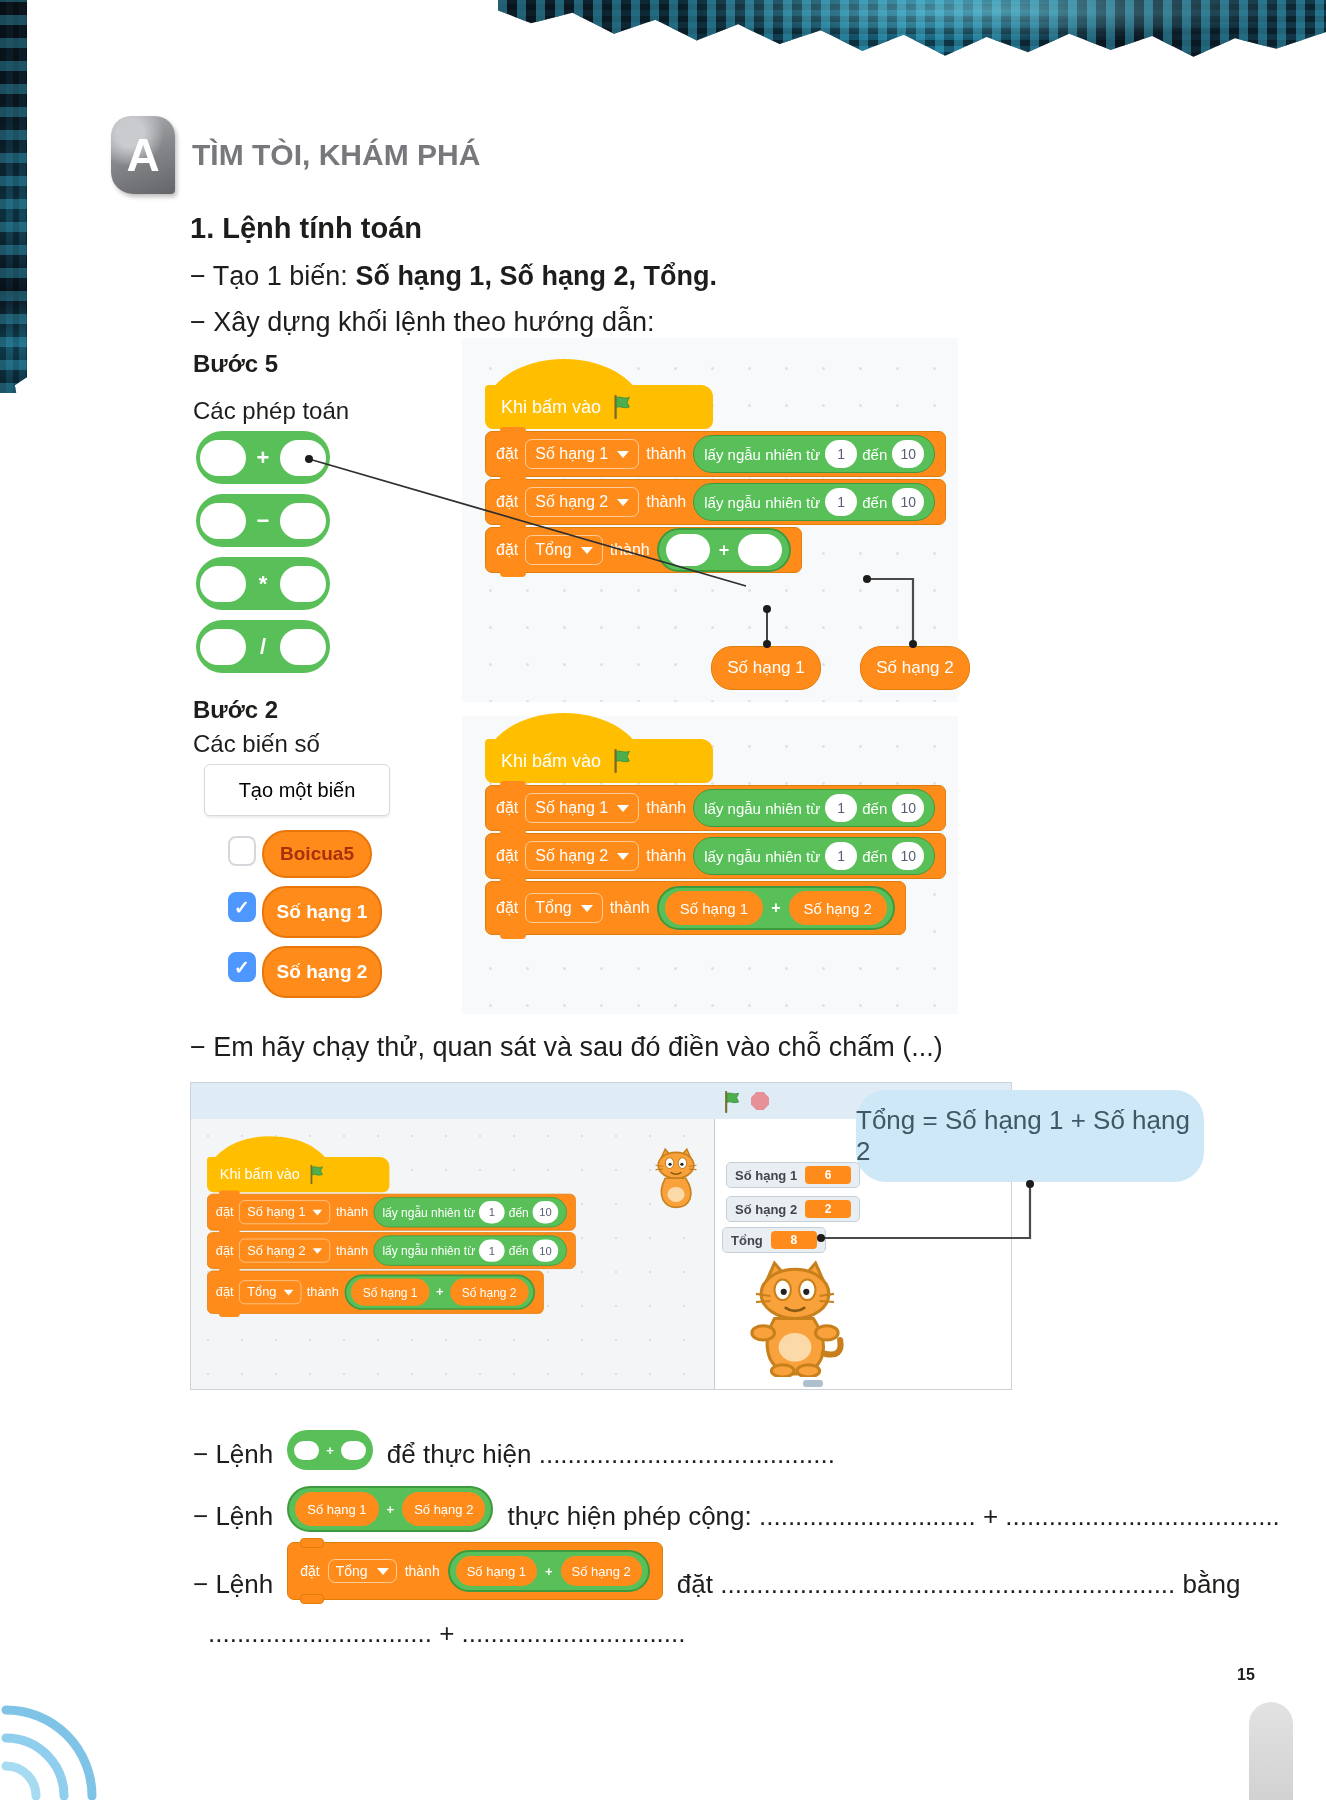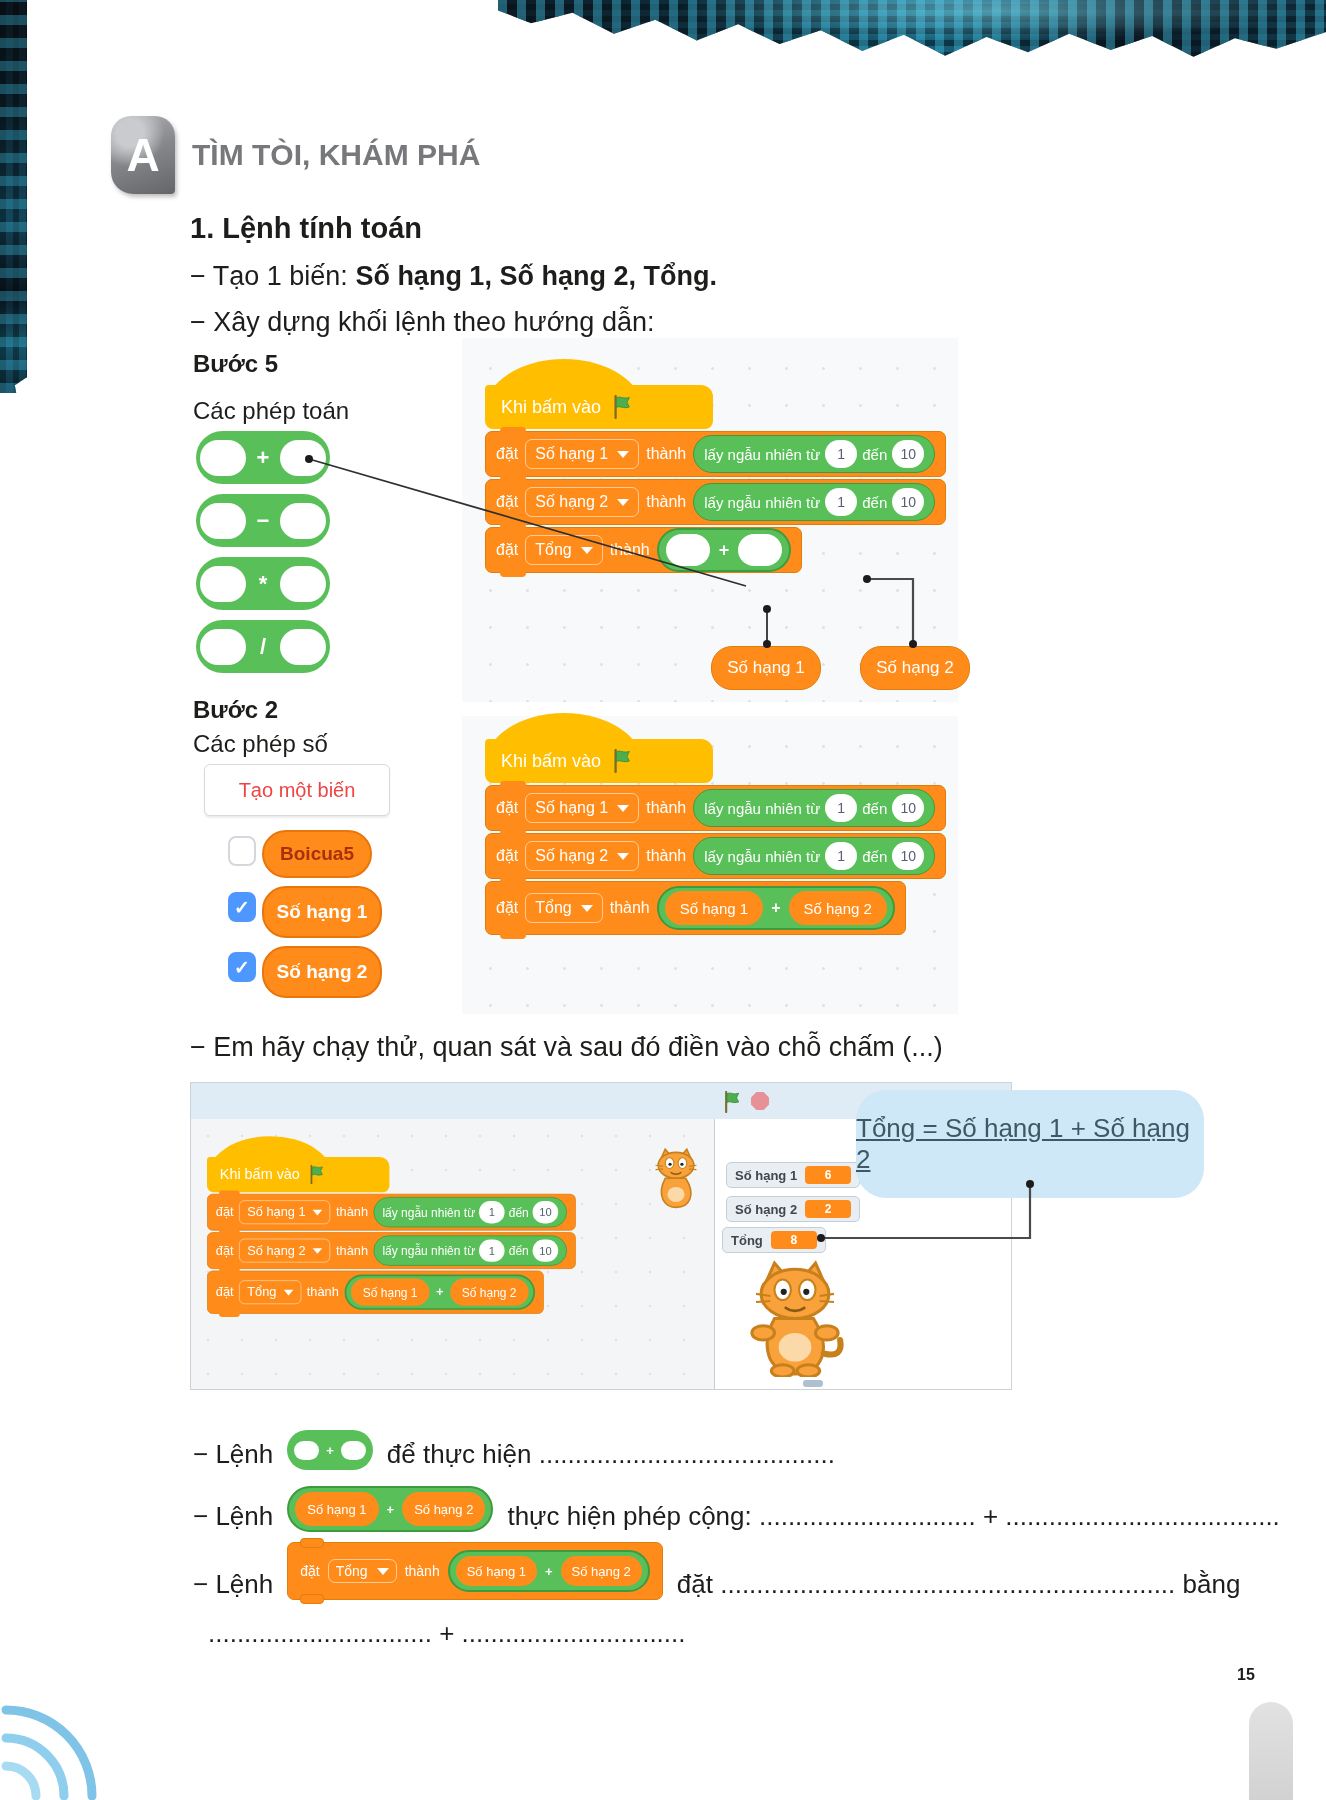--- a/index.html
+++ b/index.html
@@ -84,21 +84,21 @@
     display:flex;align-items:center;gap:8px;padding:0 6px;color:#fff;box-sizing:border-box;}
   .ipill{background:#ff8c1a;border-radius:17px;height:34px;display:flex;align-items:center;
     justify-content:center;color:#fff;font-size:15px;padding:0 15px;}
   .varpill{position:absolute;background:#ff8c1a;border:1px solid #e07e0c;border-radius:21px;
     height:42px;width:108px;display:flex;align-items:center;justify-content:center;
     color:#fff;font-size:17px;}
 
   
   .create-btn{left:204px;top:764px;width:184px;height:50px;background:#fff;
     border:1px solid #d6dade;border-radius:6px;box-shadow:0 2px 2px rgba(0,0,0,.08);
-    display:flex;align-items:center;justify-content:center;color:#ef4444;font-size:20px;}
+    display:flex;align-items:center;justify-content:center;color:#000000;font-size:20px;}
   .chk{width:28px;height:30px;border-radius:8px;background:#fff;border:2px solid #d4d8dc;
     box-sizing:border-box;display:flex;align-items:center;justify-content:center;}
   .chk.on{background:#4d97ff;border-color:#4d97ff;color:#fff;font-size:19px;font-weight:bold;}
   .ppill{position:absolute;background:#ff8c1a;border:2px solid #e8760a;border-radius:24px;
     display:flex;align-items:center;justify-content:center;color:#fff;font-size:19px;font-weight:bold;}
 
   
   .ui{left:190px;top:1082px;width:822px;height:308px;border:1px solid #ccd2d8;
     box-sizing:border-box;background:#fff;}
   .ui-band{position:absolute;left:0;top:0;right:0;height:36px;background:#dfebf5;
@@ -110,22 +110,22 @@
     background-size:34px 34px;border-right:1px solid #c6ccd2;}
   .stage-area{position:absolute;left:524px;top:36px;right:0;bottom:0;background:#fff;}
   .mini{transform:scale(0.8);transform-origin:top left;}
   .monitor{position:absolute;background:#e9eef2;border:1px solid #c6cfd8;border-radius:5px;
     height:26px;display:flex;align-items:center;gap:8px;padding:0 8px;font-size:13px;
     font-weight:bold;color:#41464d;box-sizing:border-box;}
   .monitor .val{background:#ff8c1a;border-radius:4px;min-width:46px;height:18px;color:#fff;
     display:flex;align-items:center;justify-content:center;font-size:12px;}
   .scroll-thumb{position:absolute;left:612px;bottom:2px;width:20px;height:7px;
     background:#aebfce;border-radius:3px;}
-  .callout{left:856px;top:1090px;width:348px;height:108px;background:#cee8f8;border-radius:30px;
-    display:flex;align-items:center;justify-content:center;color:#3f5866;font-size:26px;text-decoration:underline;}
+  .callout{left:856px;top:1090px;width:348px;height:92px;background:#cee8f8;border-radius:30px;
+    display:flex;align-items:center;justify-content:center;color:#3f5866;font-size:26px;}
 
   
   .exline{display:flex;align-items:flex-end;gap:14px;font-size:26px;white-space:nowrap;}
   .exop{background:#59c059;border-radius:20px;height:40px;display:flex;align-items:center;
     gap:7px;padding:0 7px;}
   .exop .slot{width:25px;height:19px;background:#fff;border-radius:10px;}
   .exop .och{color:#fff;font-size:13px;font-weight:bold;}
   .exgf{background:#59c059;border:2px solid #3e9a3e;border-radius:23px;height:46px;
     display:flex;align-items:center;gap:8px;padding:0 6px;color:#fff;box-sizing:border-box;}
   .exgf .ipill{height:34px;font-size:13px;padding:0 12px;}
@@ -230,21 +230,21 @@
         <span class="slot"></span>
         <span class="och">+</span>
         <span class="slot"></span>
       </span>
     </div>
   </div>
   <div class="abs varpill" style="left:711px;top:646px;">Số hạng 1</div>
   <div class="abs varpill" style="left:860px;top:646px;">Số hạng 2</div>
 
   <div class="abs steplab" style="left:193px;top:696px;">Bước 2</div>
-  <div class="abs sublab" style="left:193px;top:730px;">Các phép số</div>
+  <div class="abs sublab" style="left:193px;top:730px;">Các biến số</div>
 
   <div class="abs create-btn">Tạo một biến</div>
   <div class="abs chk" style="left:228px;top:836px;"></div>
   <div class="abs ppill" style="left:262px;top:830px;width:106px;height:44px;color:#a8300c;">Boicua5</div>
   <div class="abs chk on" style="left:228px;top:892px;">
       <span>✓</span>
     </div>
   <div class="abs ppill" style="left:262px;top:886px;width:116px;height:48px;">Số hạng 1</div>
   <div class="abs chk on" style="left:228px;top:952px;">
       <span>✓</span>

